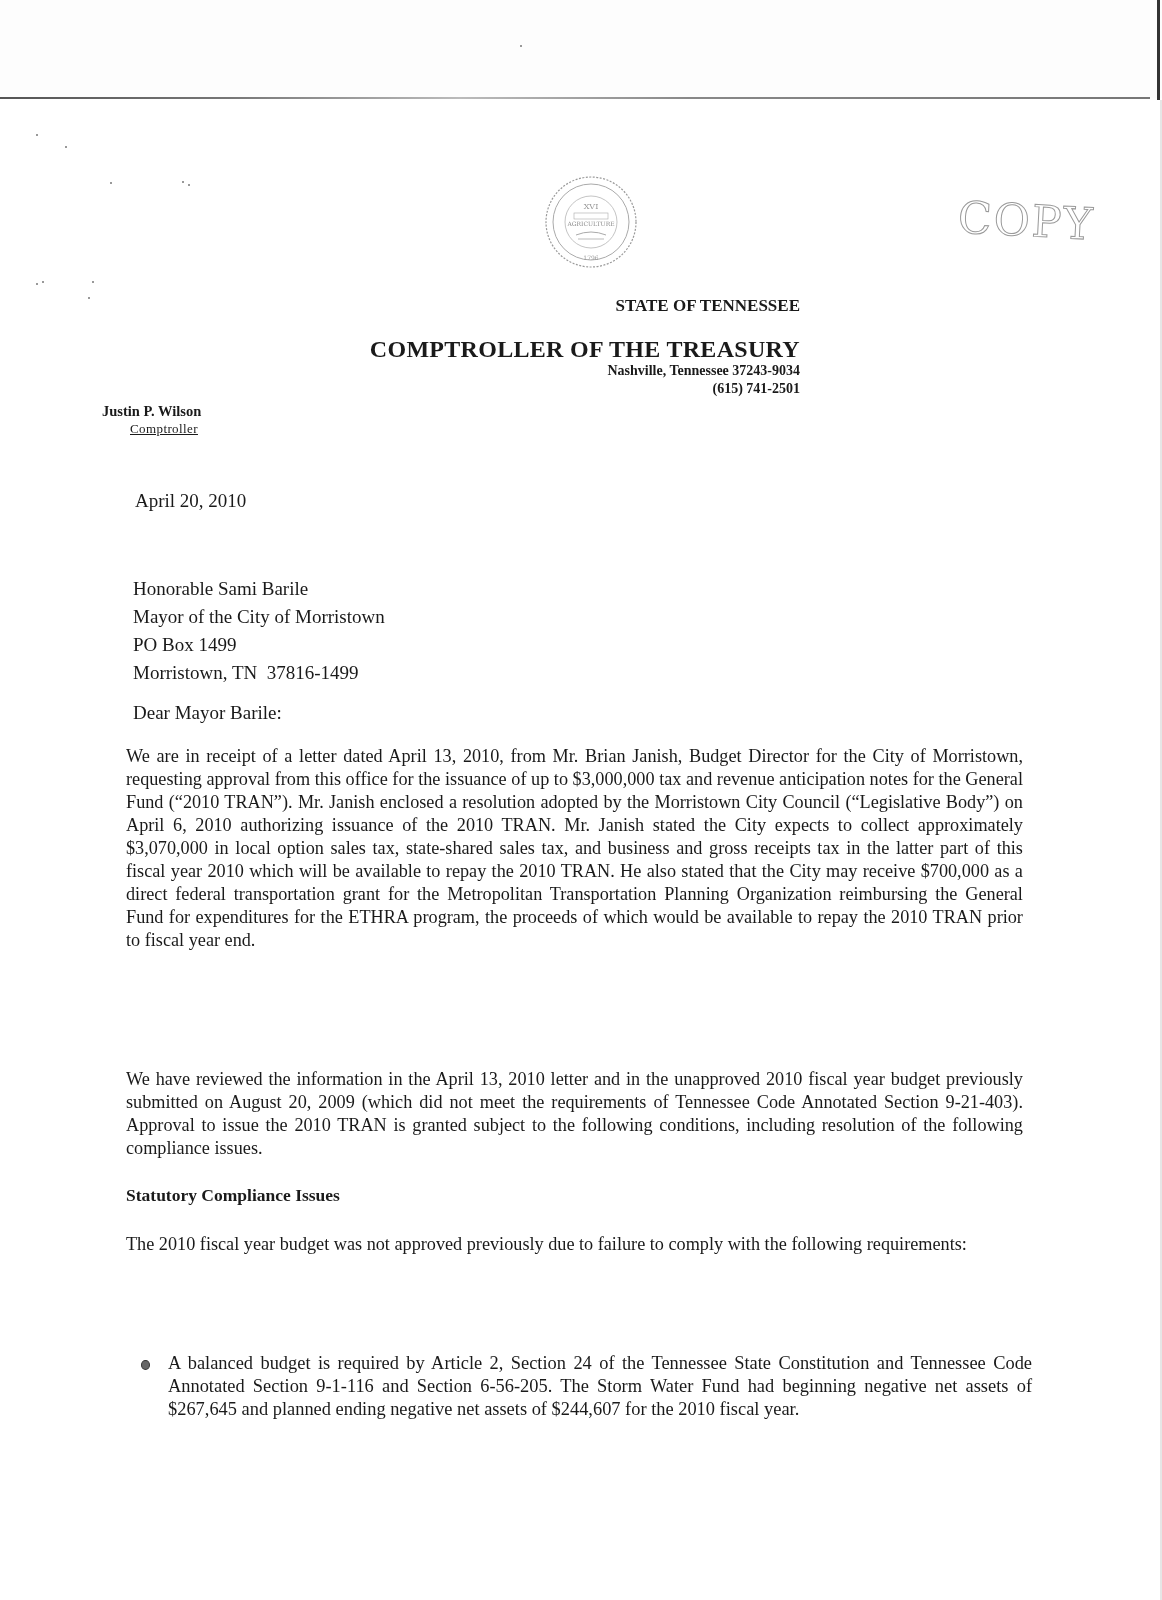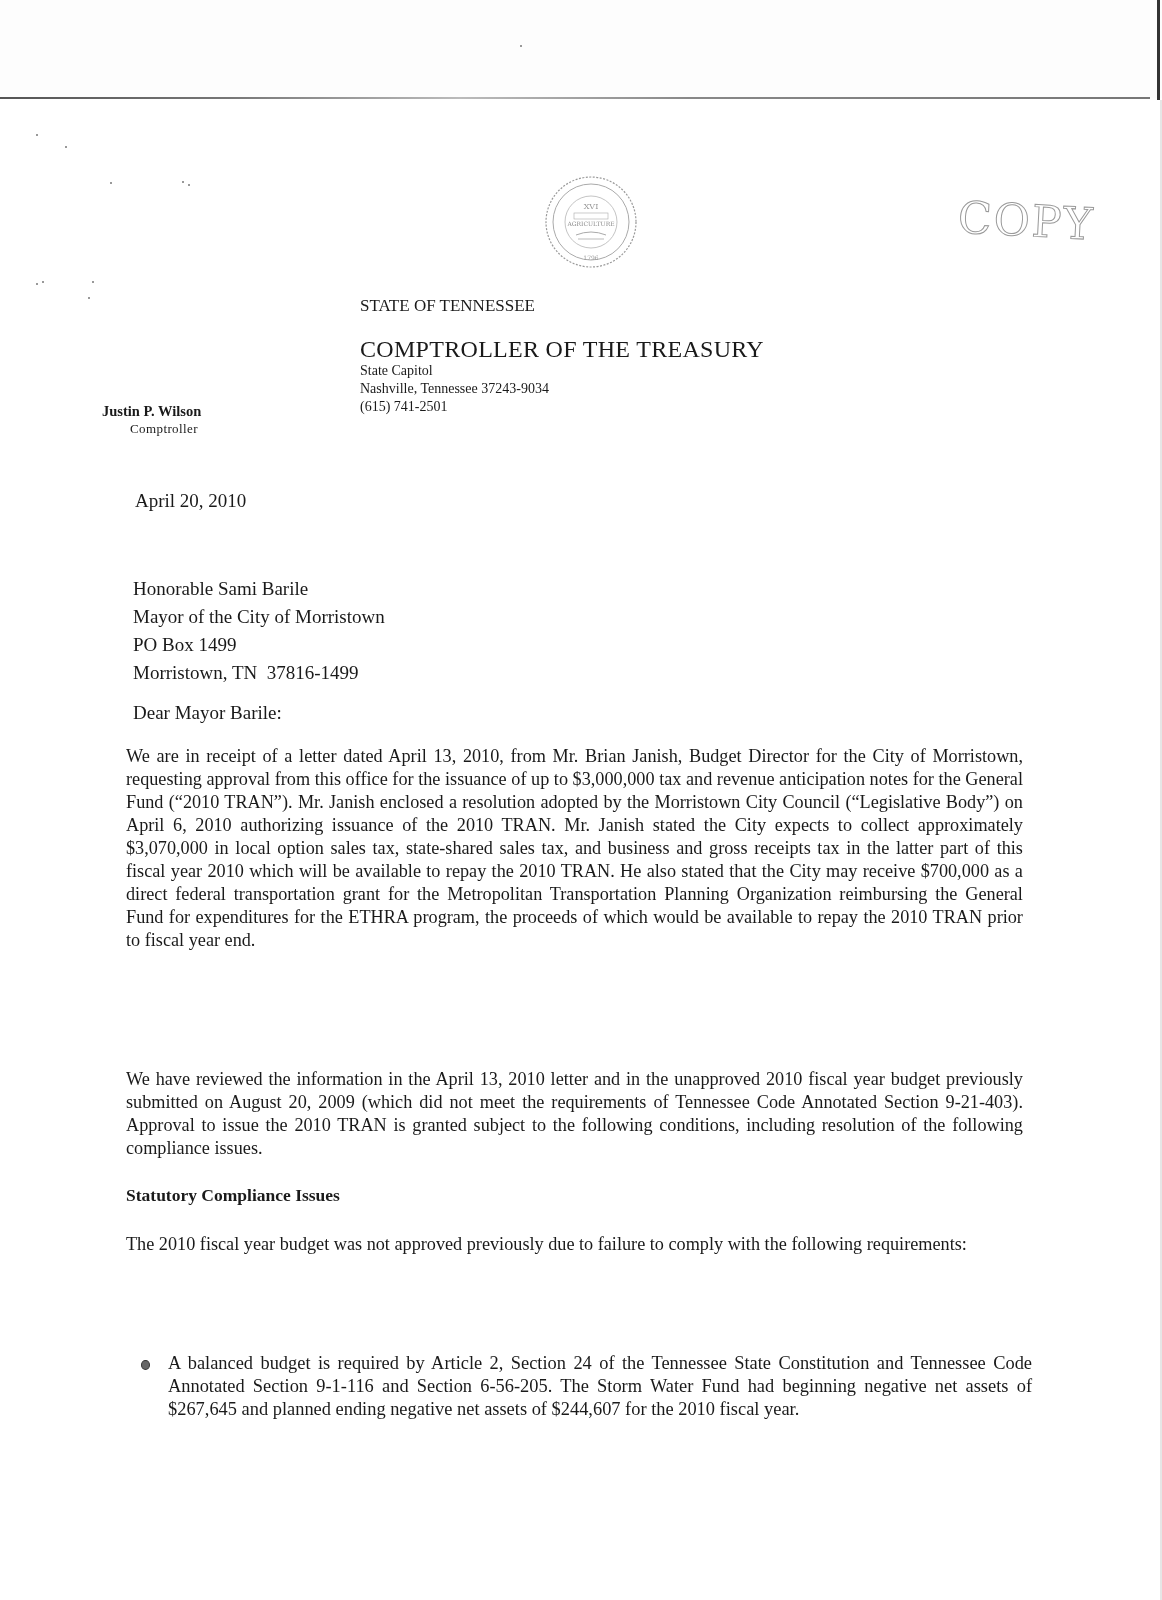--- a/index.html
+++ b/index.html
@@ -29,28 +29,28 @@
     .seal {
       position: absolute; left: 544px; top: 175px; width: 94px; height: 94px;
     }
     .copy-stamp {
       position: absolute; left: 958px; top: 195px;
       font-family: "DejaVu Serif", serif; font-size: 44px; letter-spacing: 2px;
       color: transparent; -webkit-text-stroke: 1px #9a9a9a;
       transform: rotate(3deg);
     }
 
-    .letterhead { position: absolute; left: 360px; top: 296px; width: 440px; text-align: left; font-weight: normal; }
+    .letterhead { position: absolute; left: 360px; top: 296px; width: 440px; text-align: right; font-weight: bold; }
     .lh-state { font-size: 17px; line-height: 20px; margin-top: 0; }
     .lh-office { font-size: 24px; line-height: 26px; margin-top: 20px; letter-spacing: 0.3px; }
     .lh-line { font-size: 14px; line-height: 18px; }
 
     .sender { position: absolute; left: 102px; top: 402px; }
     .sender-name { font-weight: bold; font-size: 14.5px; line-height: 18px; }
-    .sender-title { font-size: 13px; line-height: 18px; margin-left: 28px; letter-spacing: 0.4px; }
+    .sender-title { font-size: 13px; line-height: 18px; margin-left: 28px; letter-spacing: 0.4px; text-decoration: underline; }
 
     .date { position: absolute; left: 135px; top: 490px; font-size: 19px; }
     .address { position: absolute; left: 133px; top: 575px; font-size: 19px; line-height: 28px; }
     .salutation { position: absolute; left: 133px; top: 702px; font-size: 19px; }
 
     .para {
       position: absolute; left: 126px; width: 906px;
       font-family: "Liberation Serif", serif;
       font-size: 18.4px; line-height: 23px; text-align: justify;
       transform-origin: left top; transform: scaleX(0.99);
@@ -96,21 +96,20 @@
     <path d="M34 64 L60 64" stroke="#aaa" stroke-width="0.8"></path>
     <text x="47" y="85" font-size="6" text-anchor="middle" fill="#999" font-family="DejaVu Serif, serif">1796</text>
   </svg>
 </div>
 
 <div class="copy-stamp">COPY</div>
 
 <div class="letterhead">
   <div class="lh-state">STATE OF TENNESSEE</div>
   <div class="lh-office">COMPTROLLER OF THE TREASURY</div>
-  <div class="lh-line">State Capitol</div>
   <div class="lh-line">Nashville, Tennessee 37243-9034</div>
   <div class="lh-line">(615) 741-2501</div>
 </div>
 
 <div class="sender">
   <div class="sender-name">Justin P. Wilson</div>
   <div class="sender-title">Comptroller</div>
 </div>
 
 <div class="date">April 20, 2010</div>

